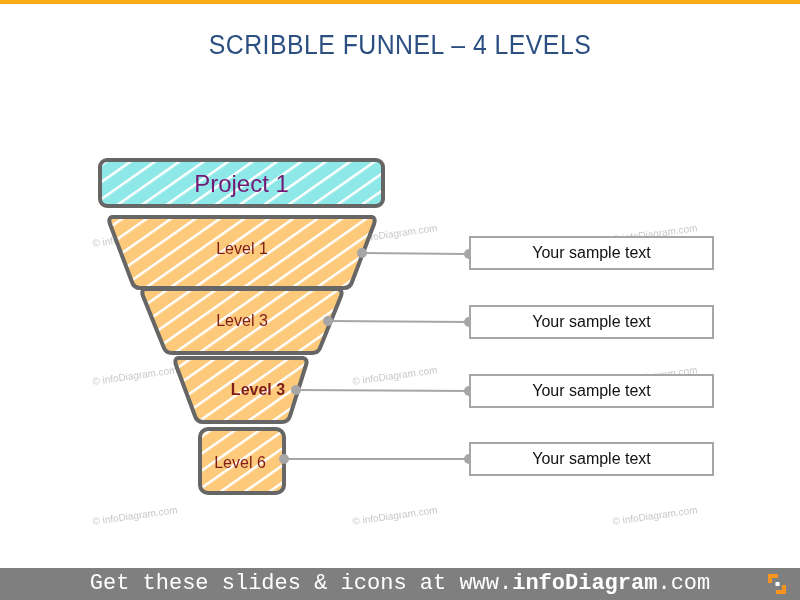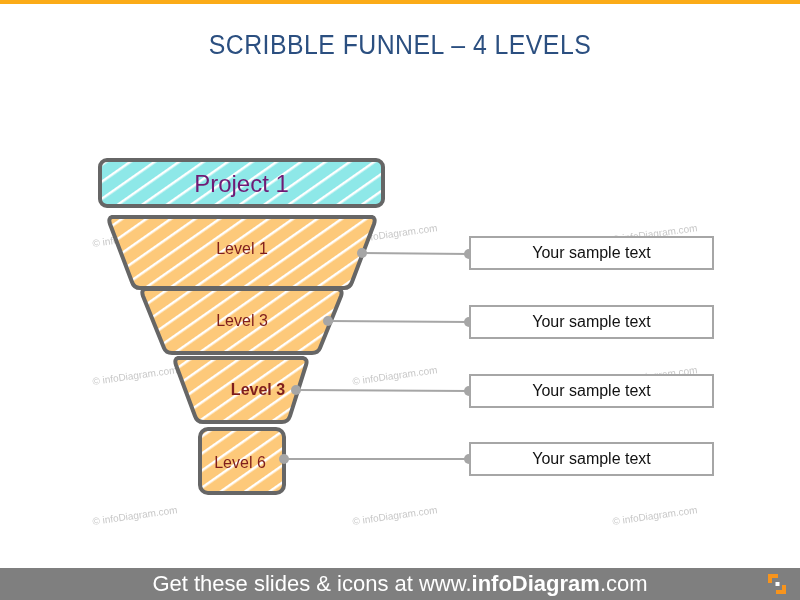--- a/index.html
+++ b/index.html
@@ -5,21 +5,21 @@
   html, body { margin: 0; padding: 0; }
   body { width: 800px; height: 600px; position: relative; background: #ffffff; overflow: hidden; font-family: "Liberation Sans", sans-serif; }
   .topbar { position: absolute; left: 0; top: 0; width: 800px; height: 4px; background: #fbab18; }
   .title { position: absolute; left: 0; top: 30px; width: 800px; text-align: center; font-size: 27px; color: #2b4f80; letter-spacing: 0.5px; font-family: "Liberation Sans Narrow", "Liberation Sans", sans-serif; transform: scaleX(0.92); }
   svg.diagram { position: absolute; left: 0; top: 0; }
   .wm { position: absolute; font-size: 10px; color: #c8c8c8; transform: rotate(-8deg); white-space: nowrap; }
   .textbox { position: absolute; left: 469px; width: 245px; height: 34px; border: 2px solid #a6a6a6; box-sizing: border-box; background: #fff; display: flex; align-items: center; justify-content: center; font-size: 16px; color: #111; }
   .lvl-label { position: absolute; font-size: 16px; color: #7f1d1d; text-align: center; }
   .proj-label { position: absolute; left: 100px; top: 170px; width: 283px; text-align: center; font-size: 24px; color: #701a75; }
   .footer { position: absolute; left: 0; top: 568px; width: 800px; height: 32px; background: #7f7f7f; }
-  .footer-text { position: absolute; left: 0; top: 3px; width: 800px; text-align: center; color: #ffffff; font-size: 22px; }
+  .footer-text { position: absolute; left: 0; top: 3px; width: 800px; text-align: center; color: #ffffff; font-size: 22px; font-family: Liberation Mono, monospace; }
   .footer-text b { font-weight: bold; }
   .logo { position: absolute; left: 766px; top: 572px; width: 22px; height: 24px; }
 </style>
 </head>
 <body>
 
 <div class="topbar"></div>
 <div class="title">SCRIBBLE FUNNEL – 4 LEVELS</div>
 
 <div class="wm" style="left:92px;top:232px;">© infoDiagram.com</div>

